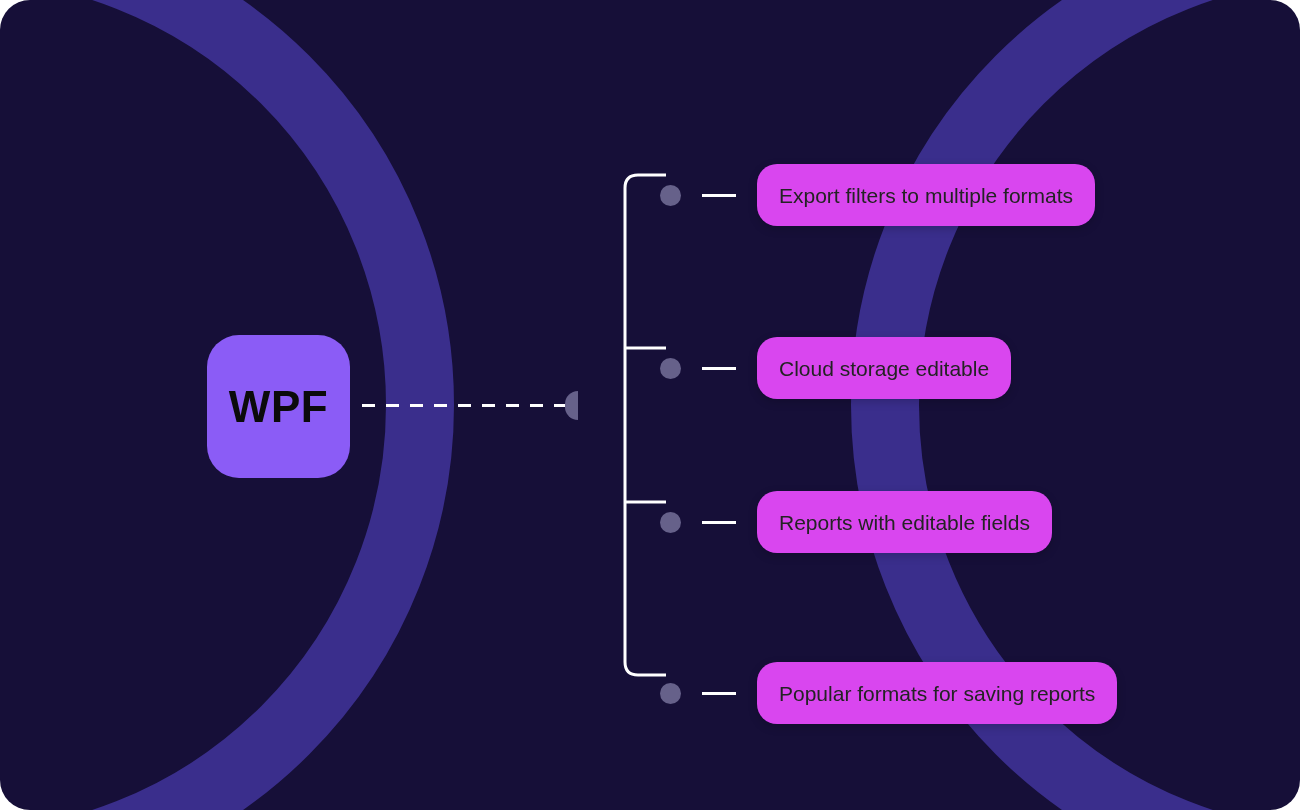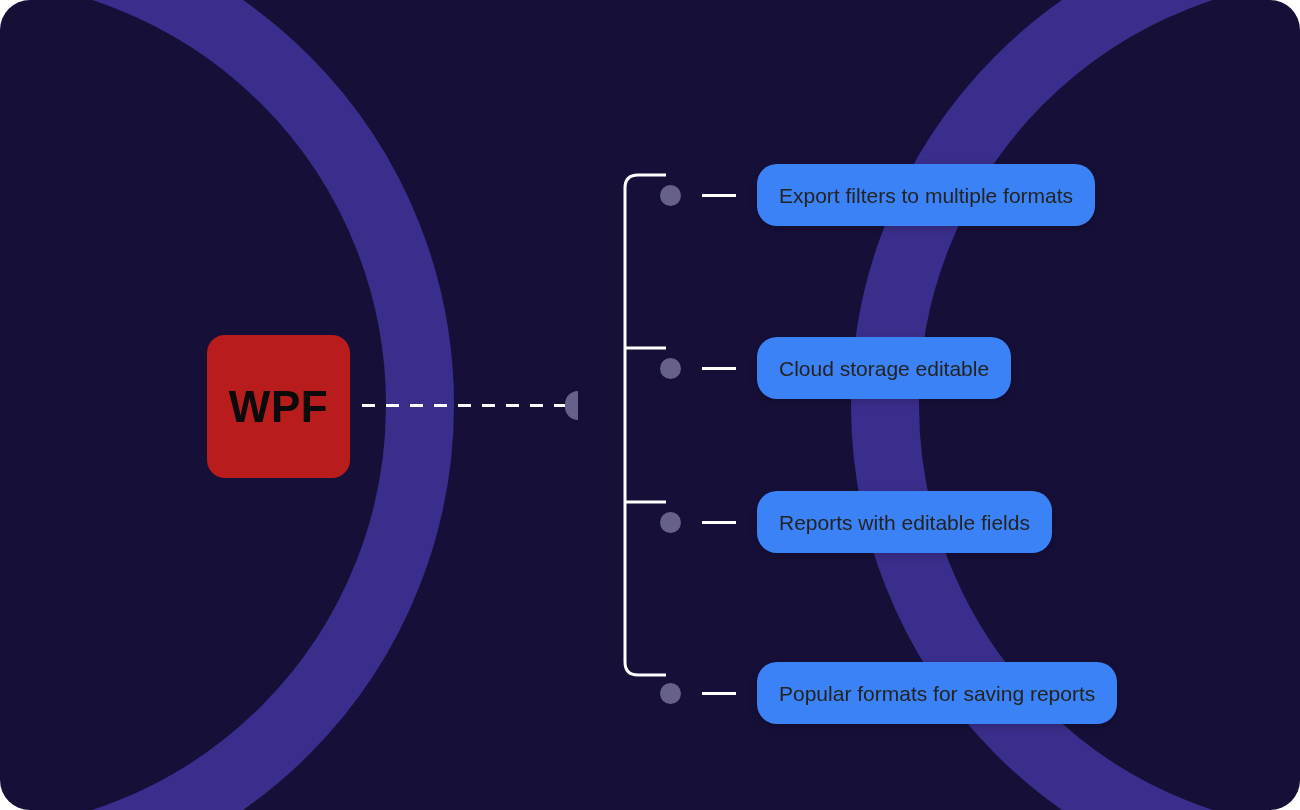--- a/index.html
+++ b/index.html
@@ -33,22 +33,22 @@
     pointer-events: none;
   }
 
   
   #root-node {
     position: absolute;
     left: 207px;
     top: 335px;
     width: 143px;
     height: 143px;
-    background: #b91c1c;
-    border-radius: 18px;
+    background: #8b5cf6;
+    border-radius: 32px;
     display: flex;
     align-items: center;
     justify-content: center;
   }
   #root-node .root-label {
     font-size: 44px;
     font-weight: bold;
     color: #0B0B0B;
     letter-spacing: 0.5px;
     line-height: 1;
@@ -103,21 +103,21 @@
   }
   .branch-stub {
     width: 34px;
     height: 3px;
     background: #FFFFFF;
     margin-left: 21px;
     flex: 0 0 auto;
   }
   .branch-pill {
     margin-left: 21px;
-    background: #3b82f6;
+    background: #d946ef;
     border-radius: 20px;
     height: 62px;
     display: flex;
     align-items: center;
     padding: 0 22px;
     box-shadow: 0 3px 10px rgba(0,0,0,0.18);
     flex: 0 0 auto;
   }
   .branch-pill-label {
     font-size: 21px;

